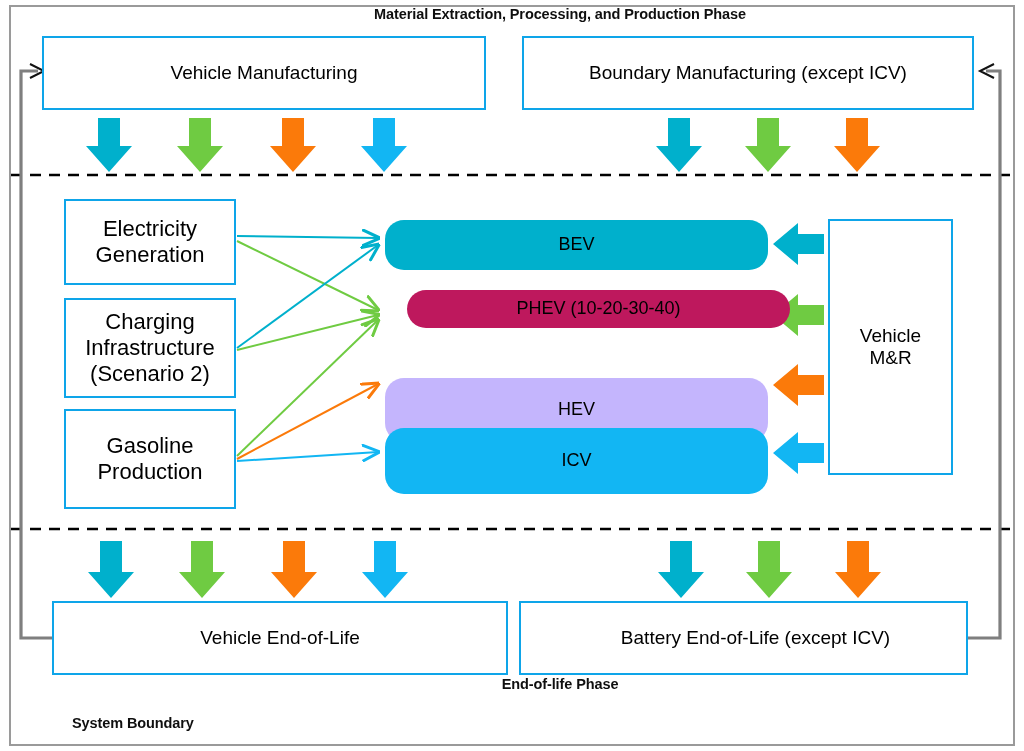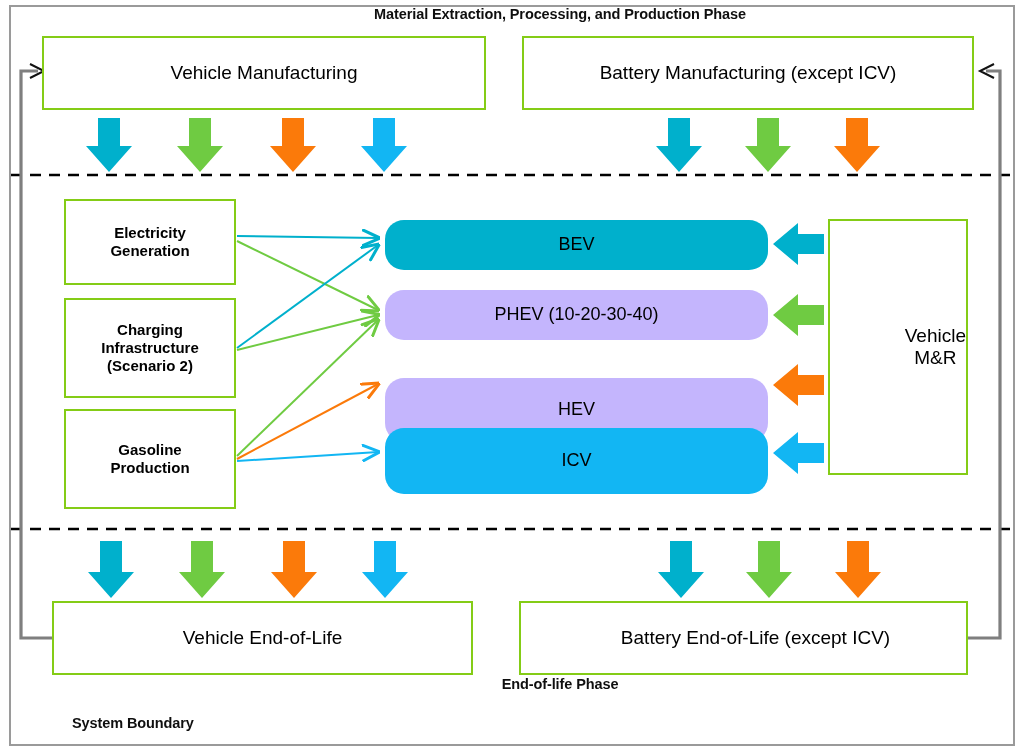--- a/index.html
+++ b/index.html
@@ -32,27 +32,26 @@
     box-sizing: border-box;
     display: flex;
     align-items: center;
     justify-content: center;
     text-align: center;
     line-height: 1.18;
     color: #000000;
   }
   .plainbox {
     background: #ffffff;
-    border: 2px solid #84cc16;
+    border: 2px solid #0ea5e9;
     font-size: 19px;
     font-weight: 400;
   }
   .plainbox.small {
-    font-size: 15px;
-    font-weight: bold;
+    font-size: 22px;
   }
   .vbar {
     border-radius: 19px;
     font-size: 18px;
     font-weight: 400;
     color: #000000;
     border: none;
     text-align: right;
   }
   .phase-label {
@@ -169,56 +168,56 @@
 
   <div class="phase-label centered" style="left:0; top:676px; width:1024px;">End-of-life Phase</div>
 
   <div class="phase-label" style="left:24px; top:715px;">System Boundary</div>
 
   <div class="node plainbox" style="left:42px; top:36px; width:444px; height:74px;">
     <span>Vehicle Manufacturing</span>
   </div>
 
   <div class="node plainbox" style="left:522px; top:36px; width:452px; height:74px;">
-    <span>Battery Manufacturing (except ICV)</span>
+    <span>Boundary Manufacturing (except ICV)</span>
   </div>
 
   <div class="node plainbox small" style="left:64px; top:199px; width:172px; height:86px;">
     <span class="ml">Electricity<br>Generation</span>
   </div>
 
   <div class="node plainbox small" style="left:64px; top:298px; width:172px; height:100px;">
     <span class="ml">Charging<br>Infrastructure<br>(Scenario 2)</span>
   </div>
 
   <div class="node plainbox small" style="left:64px; top:409px; width:172px; height:100px;">
     <span class="ml">Gasoline<br>Production</span>
   </div>
 
   <div class="node vbar" style="left:385px; top:220px; width:383px; height:50px; background:#00B0CC;">
     <span>BEV</span>
   </div>
 
-  <div class="node vbar" style="left:385px; top:290px; width:383px; height:50px; background:#c4b5fd;">
+  <div class="node vbar" style="left:407px; top:290px; width:383px; height:38px; background:#be185d;">
     <span>PHEV (10-20-30-40)</span>
   </div>
 
   <div class="node vbar" style="left:385px; top:378px; width:383px; height:64px; background:#c4b5fd;">
     <span>HEV</span>
   </div>
 
   <div class="node vbar" style="left:385px; top:428px; width:383px; height:66px; background:#12B6F3;">
     <span>ICV</span>
   </div>
 
-  <div class="node plainbox" style="left:828px; top:219px; width:140px; height:256px;justify-content:flex-end;">
+  <div class="node plainbox" style="left:828px; top:219px; width:125px; height:256px;">
     <span class="ml">Vehicle<br>M&amp;R</span>
   </div>
 
-  <div class="node plainbox" style="left:52px; top:601px; width:421px; height:74px;">
+  <div class="node plainbox" style="left:52px; top:601px; width:456px; height:74px;">
     <span>Vehicle End-of-Life</span>
   </div>
 
   <div class="node plainbox" style="left:519px; top:601px; width:449px; height:74px;padding-left:24px;">
     <span>Battery End-of-Life (except ICV)</span>
   </div>
 
 </div>
 
 </body></html>

